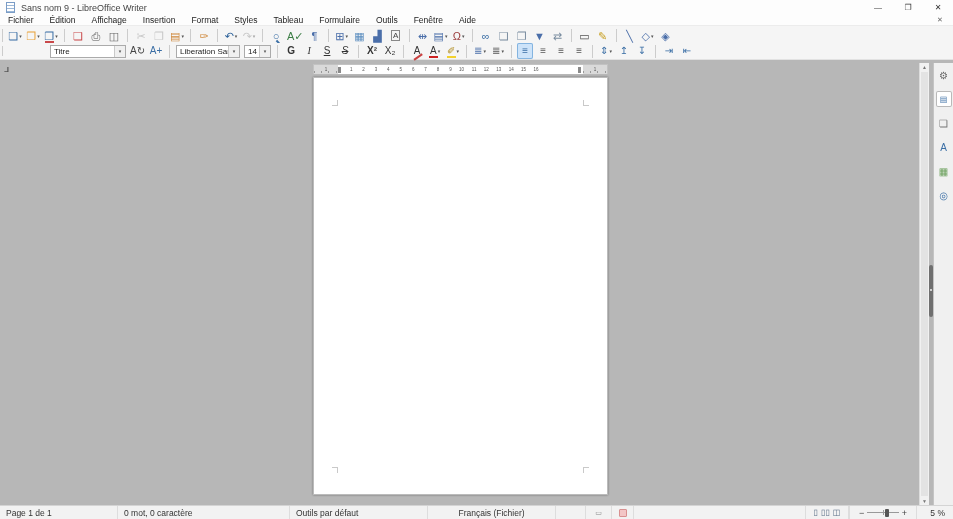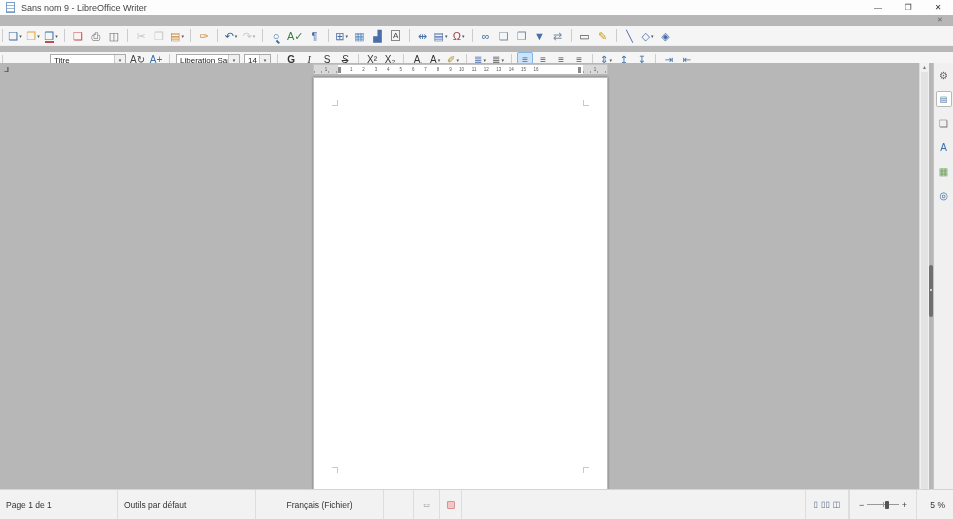--- a/index.html
+++ b/index.html
@@ -16,21 +16,21 @@
   .winbtn{width:30px;height:15px;display:flex;align-items:center;justify-content:center;font-size:8px;color:#333;}
 
   
   #menubar{position:absolute;left:0;top:15px;right:0;height:11px;background:#fdfdfd;display:flex;align-items:center;border-bottom:1px solid #ececec;}
   .menu-item{padding:0 8px;font-size:8.5px;color:#222;height:11px;display:flex;align-items:center;}
   #menubar-close{margin-left:auto;width:18px;text-align:center;font-size:7px;color:#666;}
 
   
   .tb{position:absolute;left:0;right:0;background:#f5f5f5;display:flex;align-items:center;padding-left:6px;}
   #toolbar1{top:26px;height:20px;border-bottom:1px solid #ededed;}
-  #toolbar2{top:52px;height:17px;border-bottom:1px solid #e2e2e2;padding-left:48px;}
+  #toolbar2{top:43px;height:17px;border-bottom:1px solid #e2e2e2;padding-left:48px;}
   .tb::before{content:"";position:absolute;left:2px;top:3px;bottom:3px;width:1px;background:#ccc;}
   .titem{display:inline-flex;align-items:center;}
   .tsep{display:inline-block;width:1px;height:13px;background:#ccc;margin:0 4px;}
   .tbtn{position:relative;display:inline-flex;align-items:center;justify-content:center;height:16px;min-width:16px;padding:0 1px;margin:0 1px;border-radius:2px;}
   .tbtn .g{position:relative;font-size:11px;line-height:16px;}
   #toolbar2 .tbtn .g{font-size:10px;}
   .tbtn .dd{font-size:5px;color:#555;margin-left:1px;}
   .tbtn .bar{position:absolute;left:2px;bottom:1px;width:9px;height:2px;}
   .tbtn.disabled{opacity:.5;}
   .tbtn.active{background:#cde3f9;box-shadow:inset 0 0 0 1px #84b4e0;}
@@ -74,21 +74,21 @@
   #splitter{position:absolute;right:0;top:0;bottom:0;width:4px;}
   #splitter-handle{position:absolute;left:0;top:202px;width:4px;height:52px;background:#6f6f6f;border-radius:2px;}
   #splitter-handle::after{content:"";position:absolute;left:1px;top:24px;width:2px;height:2px;background:#cfcfcf;}
 
   
   #sidebar{position:absolute;right:0;top:63px;bottom:14px;width:20px;background:#f0f0f0;border-left:1px solid #c4c4c4;display:flex;flex-direction:column;align-items:center;padding-top:4px;}
   .sbi{width:16px;height:16px;margin-bottom:8px;display:flex;align-items:center;justify-content:center;font-size:10px;border-radius:2px;}
   .sbi.framed{box-shadow:inset 0 0 0 1px #b9b9b9;background:#fff;font-size:8px;}
 
   
-  #statusbar{position:absolute;left:0;bottom:0;right:0;height:30px;background:#f2f2f2;border-top:1px solid #d4d4d4;display:flex;align-items:stretch;font-size:8.5px;color:#333;}
+  #statusbar{position:absolute;left:0;bottom:0;right:0;height:14px;background:#f2f2f2;border-top:1px solid #d4d4d4;display:flex;align-items:stretch;font-size:8.5px;color:#333;}
   .sb-cell{display:flex;align-items:center;border-right:1px solid #ddd;height:100%;padding:0 6px;white-space:nowrap;overflow:hidden;}
   #sb-page{width:118px;}
   #sb-words{width:172px;}
   #sb-style{width:138px;}
   #sb-lang{width:128px;justify-content:center;}
   #sb-gap1{width:30px;}
   #sb-selmode{width:26px;justify-content:center;font-size:7px;color:#888;}
   #sb-modified{width:22px;justify-content:center;}
   #modified-dot{width:8px;height:8px;background:#f3c6c6;border:1px solid #d89090;border-radius:1px;}
   #sb-flex{flex:1;border-right:none;}
@@ -109,20 +109,44 @@
   <div id="titlebar">
     <div class="appicon"></div>
     <span id="title-text">Sans nom 9 - LibreOffice Writer</span>
     <div id="wincontrols">
       <span class="winbtn">—</span>
       <span class="winbtn">❐</span>
       <span class="winbtn">✕</span>
     </div>
   </div>
 
+  <div id="menubar">
+
+      <span class="menu-item">Fichier</span>
+
+      <span class="menu-item">Édition</span>
+
+      <span class="menu-item">Affichage</span>
+
+      <span class="menu-item">Insertion</span>
+
+      <span class="menu-item">Format</span>
+
+      <span class="menu-item">Styles</span>
+
+      <span class="menu-item">Tableau</span>
+
+      <span class="menu-item">Formulaire</span>
+
+      <span class="menu-item">Outils</span>
+
+      <span class="menu-item">Fenêtre</span>
+
+      <span class="menu-item">Aide</span>
+    </div>
   <span id="menubar-close" style="position:absolute;top:16px;right:4px;">✕</span>
 
   <div id="toolbar1" class="tb">
 
       <span class="titem">
 
         <span class="tbtn">
           <span class="g" style="color: rgb(58, 110, 165);">❏</span>
 
           <span class="dd">▾</span>
@@ -501,21 +525,21 @@
         </span>
 
         <span class="titem">
           <span class="tsep"></span>
 
         </span>
 
         <span class="titem">
 
           <span class="tbtn">
-            <span class="g" style="color: rgb(51, 51, 51);">X²</span>
+            <span class="g" style="color: rgb(51, 51, 51); font-weight: bold;">X²</span>
 
           </span>
         </span>
 
         <span class="titem">
 
           <span class="tbtn">
             <span class="g" style="color: rgb(51, 51, 51);">X₂</span>
 
           </span>
@@ -743,20 +767,21 @@
 
       <span class="sbi" style="color: rgb(58, 110, 165);">A</span>
 
       <span class="sbi" style="color: rgb(106, 159, 91);">▦</span>
 
       <span class="sbi" style="color: rgb(58, 110, 165);">◎</span>
     </div>
 
   <div id="statusbar">
     <span class="sb-cell" id="sb-page">Page 1 de 1</span>
+    <span class="sb-cell" id="sb-words">0 mot, 0 caractère</span>
     <span class="sb-cell" id="sb-style">Outils par défaut</span>
     <span class="sb-cell" id="sb-lang">Français (Fichier)</span>
     <span class="sb-cell" id="sb-gap1"></span>
     <span class="sb-cell" id="sb-selmode">
       <span>▭</span>
     </span>
     <span class="sb-cell" id="sb-modified">
       <span id="modified-dot"></span>
     </span>
     <span class="sb-cell" id="sb-flex"></span>

